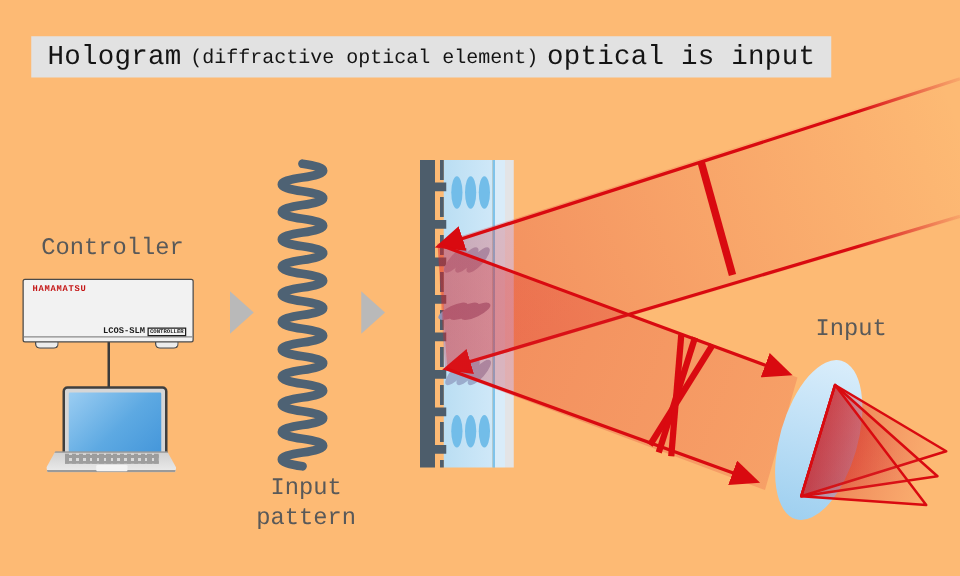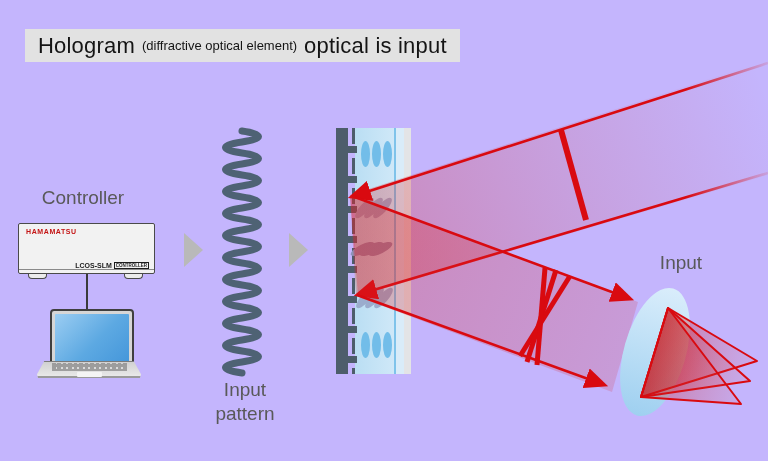--- a/index.html
+++ b/index.html
@@ -1,22 +1,22 @@
 <!DOCTYPE html>
 <html><head>
 <meta charset="utf-8">
 <style>
   html,body{margin:0;padding:0;background:#fff;}
-  #stage{position:relative;width:768px;height:461px;background:#c4b5fd;overflow:hidden;
-         font-family:Liberation Sans, sans-serif;}
+  #stage{position:relative;width:768px;height:461px;background:#fdba74;overflow:hidden;
+         font-family:Liberation Mono, monospace;}
   
   .titlebar{position:absolute;left:25px;top:29px;height:33px;background:#e2e2e2;
             display:flex;align-items:center;gap:7px;padding:0 13px;white-space:nowrap;}
   .t-big{font-size:22px;color:#141414;letter-spacing:.2px;}
-  .t-small{font-size:13px;color:#141414;}
+  .t-small{font-size:16px;color:#141414;}
   
   .dlabel{position:absolute;font-size:19px;color:#595959;text-align:center;line-height:1.28;z-index:7;}
   
   .ctrl{position:absolute;left:18px;top:223px;width:135px;height:49px;background:#f2f2f2;
         border:1.5px solid #4a4a4a;border-radius:2px;z-index:2;}
   .ctrl .brand{position:absolute;left:7px;top:4px;font-size:7px;font-weight:bold;
                letter-spacing:.6px;color:#c41414;}
   .ctrl .model{position:absolute;right:5px;bottom:4px;font-size:7px;font-weight:bold;color:#1c1c1c;
                display:flex;align-items:center;gap:2px;}
   .ctrl .model .badge{font-size:4.5px;font-weight:bold;border:.5px solid #1c1c1c;padding:0 1px;}

